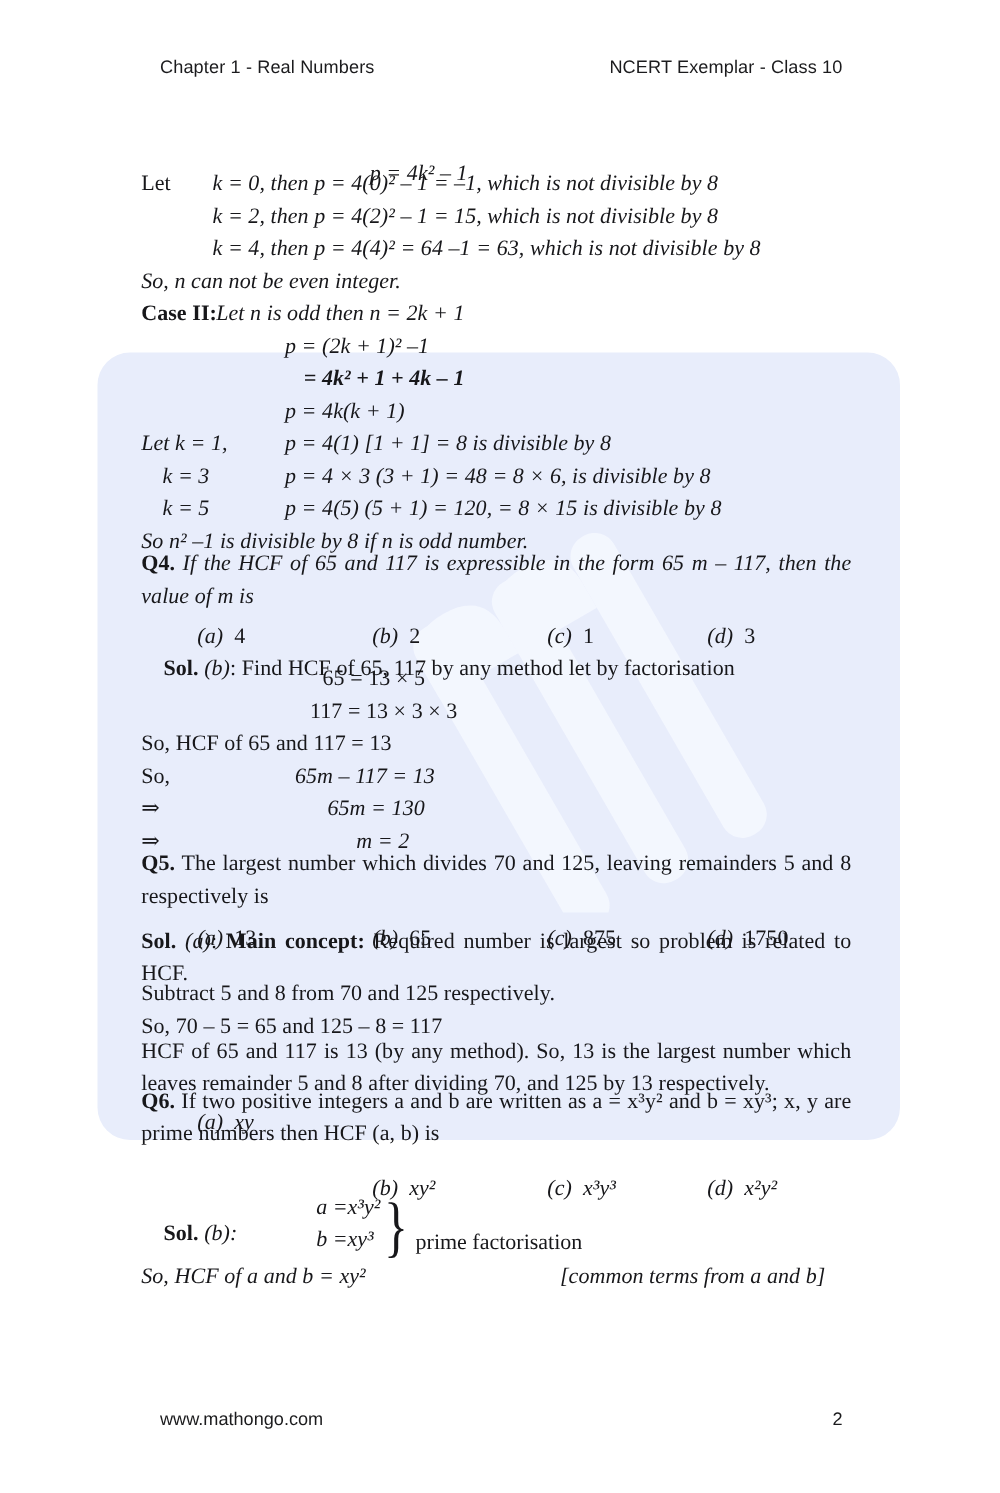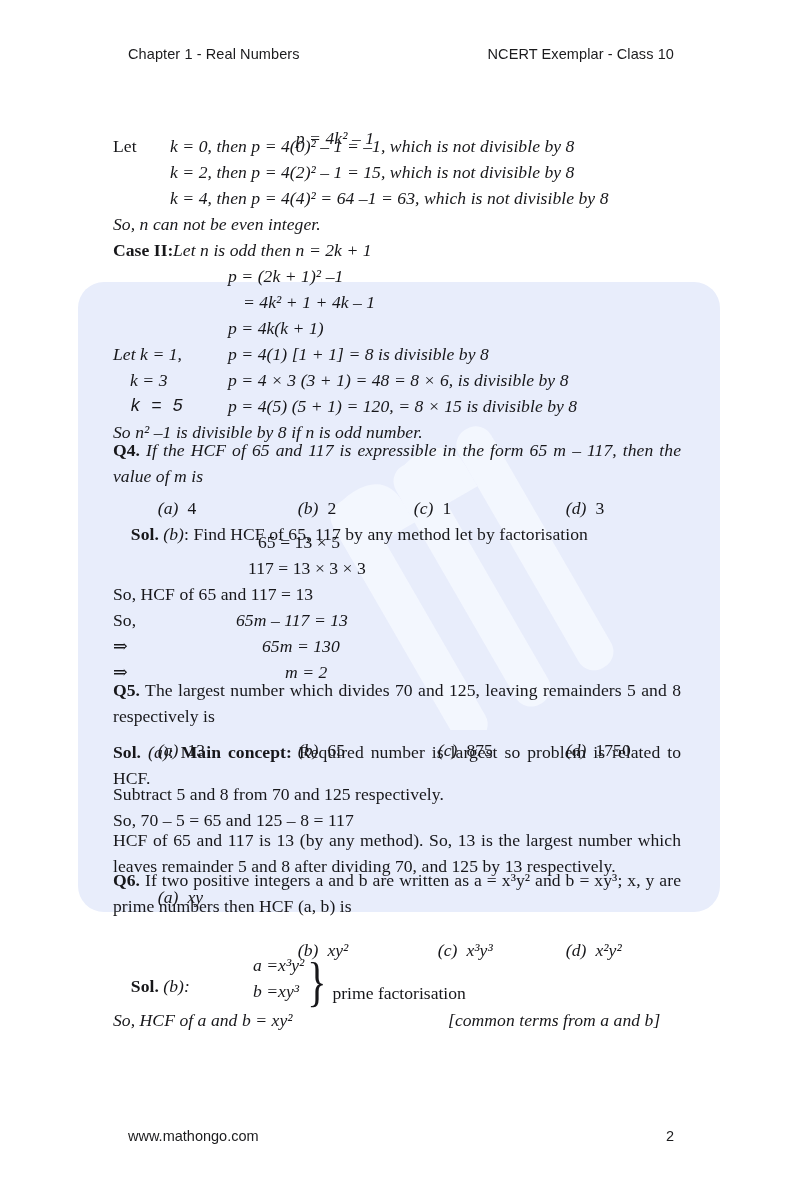--- a/index.html
+++ b/index.html
@@ -154,45 +154,45 @@
   <div class="ln it" style="left:170px; top:164px;">k = 2, then p = 4(2)² – 1 = 15, which is not divisible by 8</div>
 
   <div class="ln it" style="left:170px; top:190px;">k = 4, then p = 4(4)² = 64 –1 = 63, which is not divisible by 8</div>
 
   <div class="ln it" style="left:113px; top:216px;">So, n can not be even integer.</div>
 
   <div class="ln bd" style="left:113px; top:242px;">Case II:</div>
   <div class="ln it" style="left:173px; top:242px;text-align:center;">Let n is odd then n = 2k + 1</div>
 
   <div class="ln it" style="left:228px; top:268px;">p = (2k + 1)² –1</div>
-  <div class="ln it" style="left:243px; top:294px;">= 4k² + 1 + 4k – 1</div>
+  <div class="ln it" style="left:243px; top:294px;font-weight:bold;">= 4k² + 1 + 4k – 1</div>
   <div class="ln it" style="left:228px; top:320px;">p = 4k(k + 1)</div>
 
   <div class="ln it" style="left:113px; top:346px;">Let k = 1,</div>
   <div class="ln it" style="left:228px; top:346px;">p = 4(1) [1 + 1] = 8 is divisible by 8</div>
 
   <div class="ln it" style="left:130px; top:372px;">k = 3</div>
   <div class="ln it" style="left:228px; top:372px;">p = 4 × 3 (3 + 1) = 48 = 8 × 6, is divisible by 8</div>
 
-  <div class="ln it" style="left:130px; top:398px;font-family:Liberation Mono, monospace;">k = 5</div>
+  <div class="ln it" style="left:130px; top:398px;">k = 5</div>
   <div class="ln it" style="left:228px; top:398px;">p = 4(5) (5 + 1) = 120, = 8 × 15 is divisible by 8</div>
 
   <div class="ln it" style="left:113px; top:424px;">So n² –1 is divisible by 8 if n is odd number.</div>
 
   <div class="just" style="left:113px; top:438px; width:568px;">
     <b>Q4.</b><span> </span><span class="it">If the HCF of 65 and 117 is expressible in the form 65 m – 117, then the value of m is</span>
   </div>
 
   <div class="ln" style="left:140px; top:482px;">
     <span class="it">(a)</span><span>  </span><span>4</span>
   </div>
   <div class="ln" style="left:280px; top:482px;">
     <span class="it">(b)</span><span>  </span><span>2</span>
   </div>
-  <div class="ln" style="left:396px; top:482px;">
+  <div class="ln" style="left:420px; top:482px;">
     <span class="it">(c)</span><span>  </span><span>1</span>
   </div>
   <div class="ln" style="left:548px; top:482px;">
     <span class="it">(d)</span><span>  </span><span>3</span>
   </div>
 
   <div class="ln" style="left:113px; top:508px;">
     <b>Sol.</b><span> </span><span class="it">(b)</span><span>: Find HCF of 65, 117 by any method let by factorisation</span>
   </div>
 

